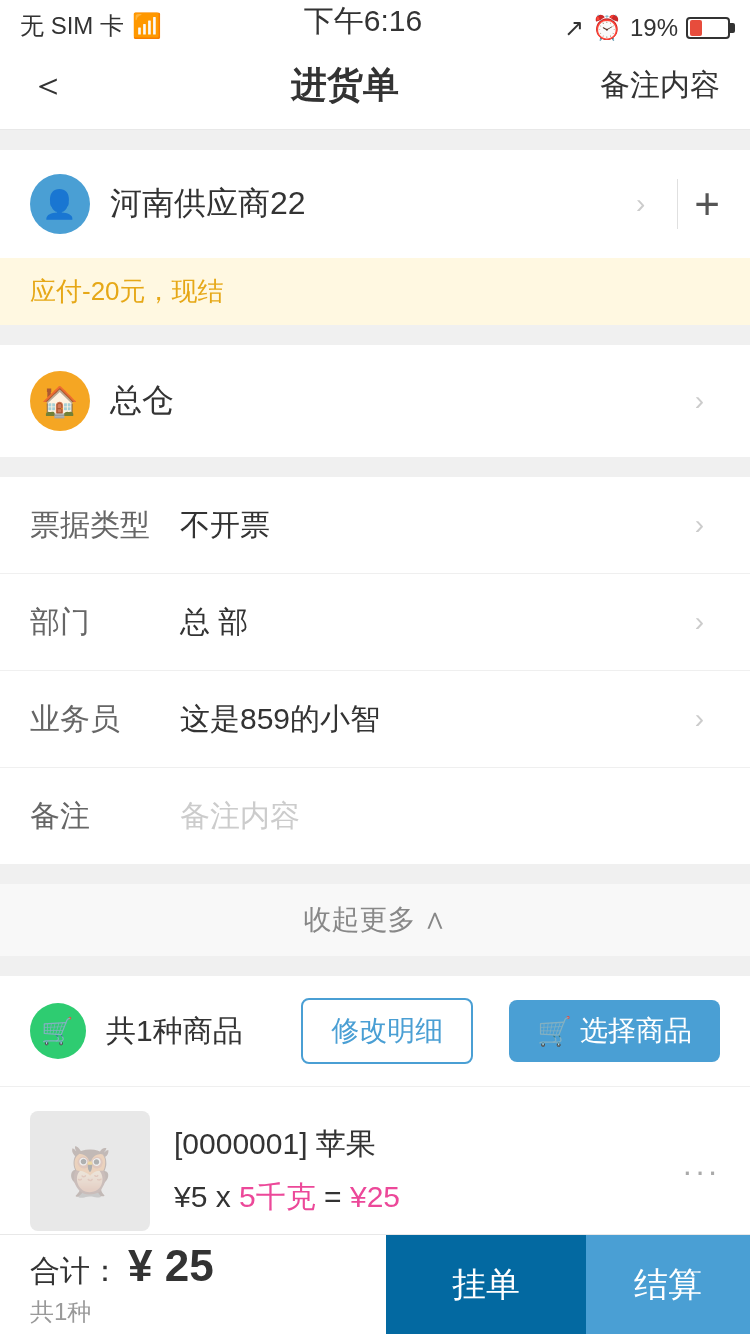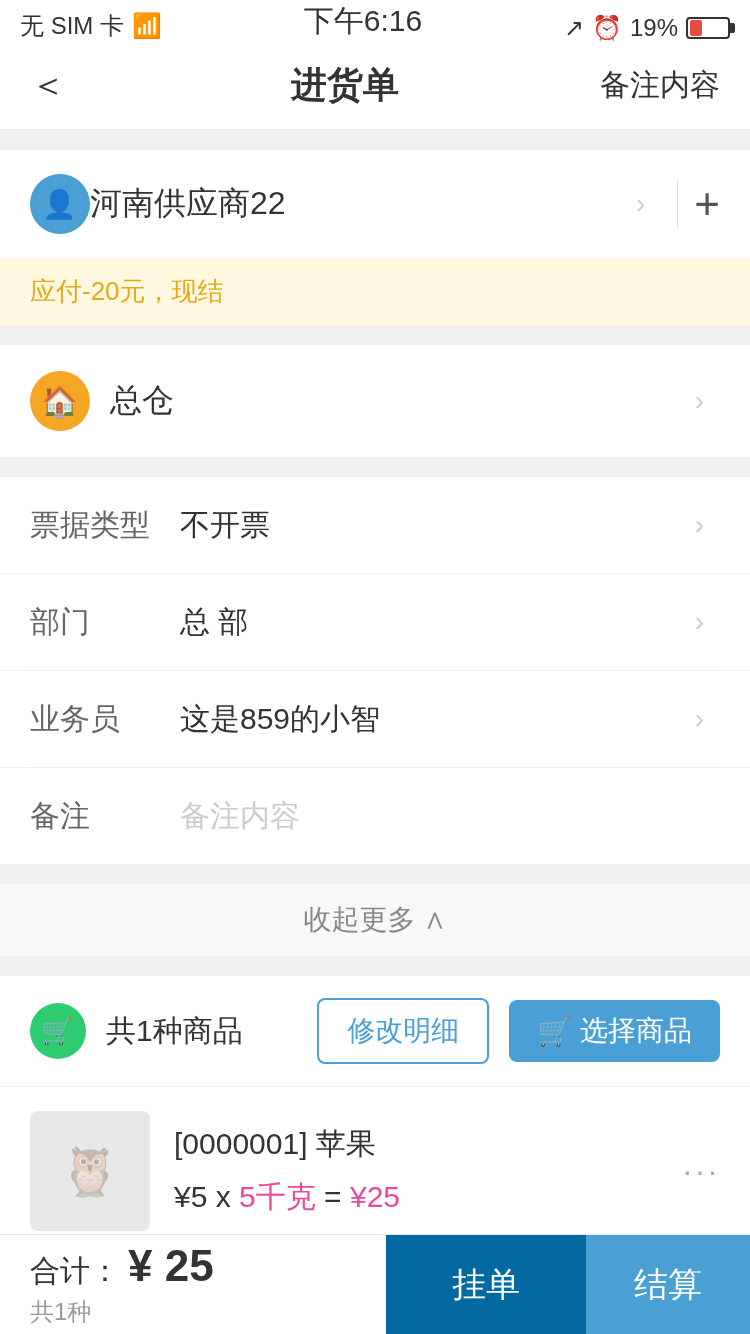--- a/index.html
+++ b/index.html
@@ -72,21 +72,21 @@
       min-height: 80px;
     }
     .supplier-avatar {
       width: 60px; height: 60px; border-radius: 50%;
       background: #4a9fd4;
       display: flex; align-items: center; justify-content: center;
       color: #fff; font-size: 28px; flex-shrink: 0;
       overflow: hidden;
     }
     .supplier-name {
-      flex: 1; font-size: 32px; color: #333; 
+      flex: 1; font-size: 32px; color: #333; margin-left: 20px;
     }
     .chevron-right {
       color: #ccc; font-size: 28px; margin-right: 16px;
     }
     .add-btn {
       font-size: 44px; color: #555; cursor: pointer; font-weight: 300;
       line-height: 1;
     }
     .divider-v { width: 1px; height: 50px; background: #e0e0e0; margin: 0 16px; }
 
@@ -169,21 +169,21 @@
       flex: 1; font-size: 30px; color: #333; margin-left: 20px;
     }
     .btn-outline {
       border: 2px solid #4a9fd4;
       color: #4a9fd4;
       background: #fff;
       border-radius: 8px;
       padding: 12px 28px;
       font-size: 28px;
       cursor: pointer;
-      margin-right: 20px;
+      margin-right: 36px;
     }
     .btn-blue {
       background: #4a9fd4;
       color: #fff;
       border: none;
       border-radius: 8px;
       padding: 12px 28px;
       font-size: 28px;
       cursor: pointer;
       display: flex; align-items: center; gap: 8px;

